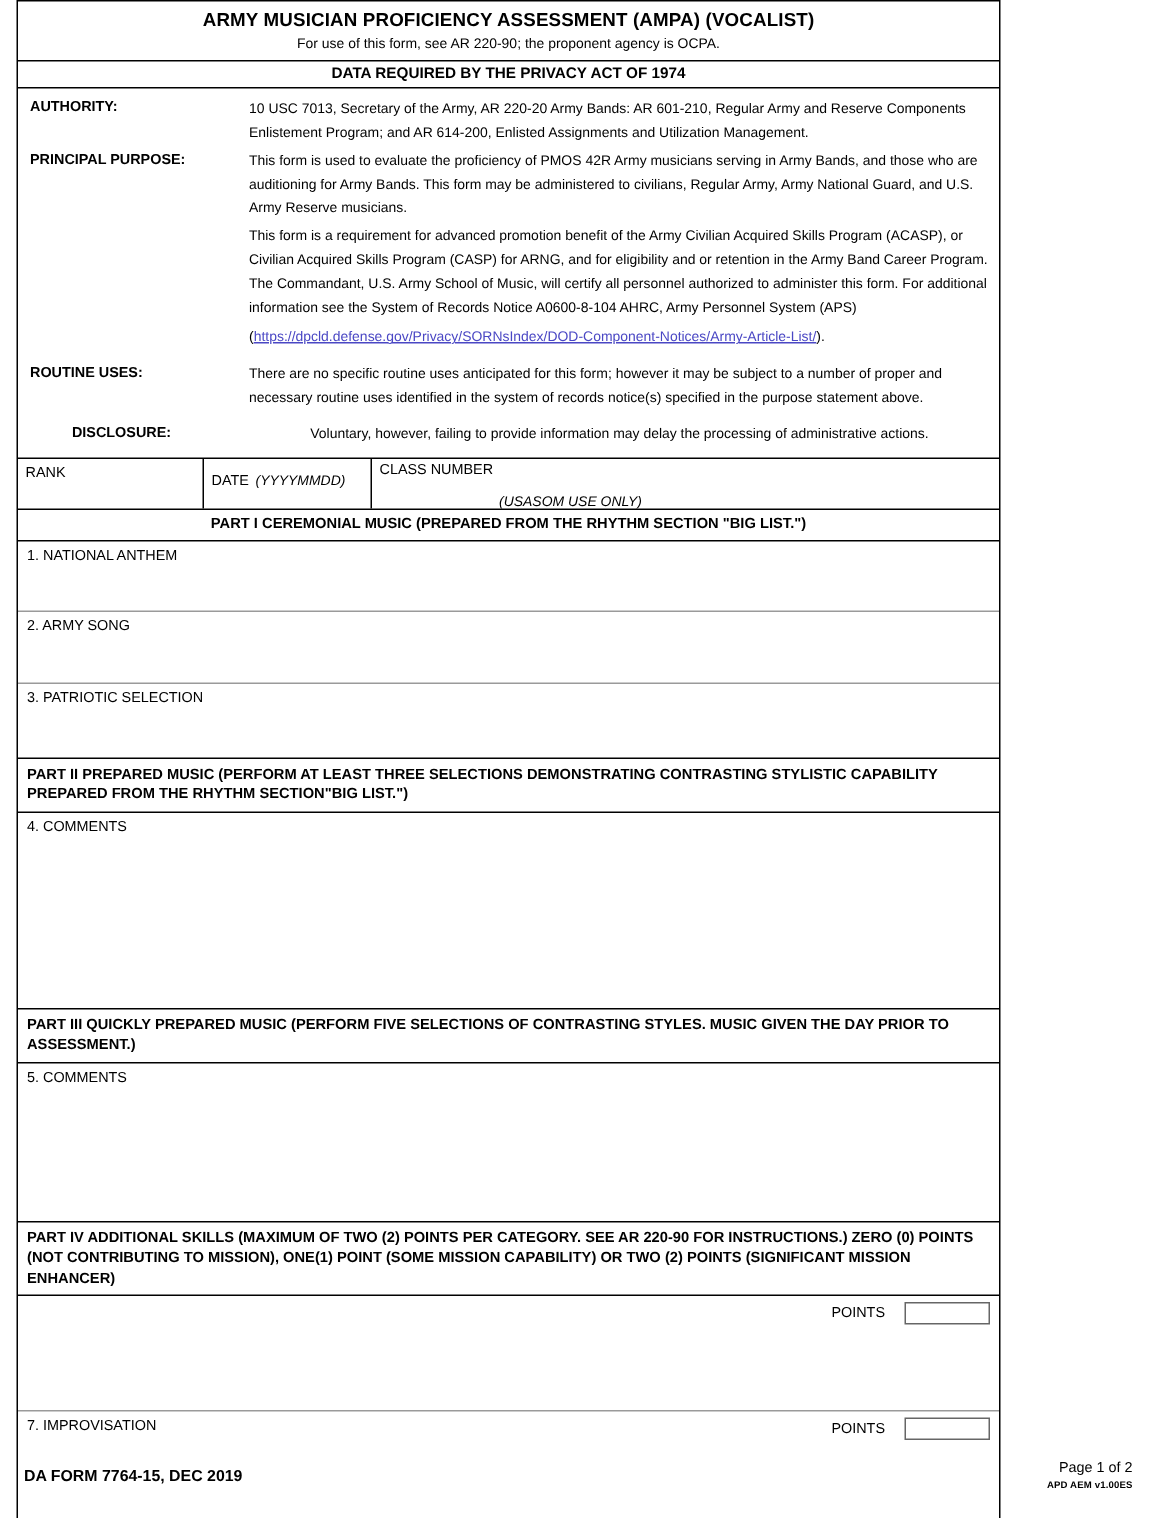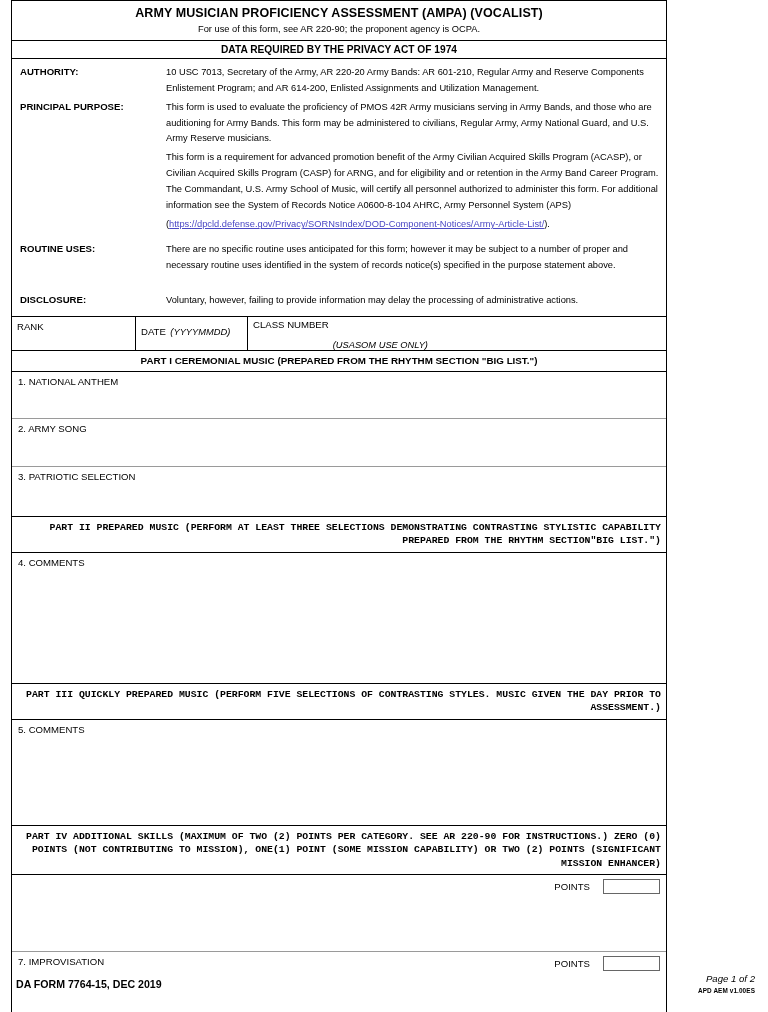--- a/index.html
+++ b/index.html
@@ -125,24 +125,23 @@
     font-weight: bold;
     line-height: 1.38;
     border-bottom: 1px solid #000;
     box-sizing: border-box;
   }
   .part-banner.center {
     text-align: center;
     padding: 3px 4px 3px 4px;
   }
   .part-banner.left {
-    text-align: right;
+    text-align: left;
     padding: 4px 5px 4px 6px;
     border-top: 1.5px solid #000;
-    font-family: Liberation Mono, monospace;
   }
 
   
   .item-block {
     box-sizing: border-box;
     padding: 4px 0 0 6px;
     font-size: 9.6px;
     border-bottom: 1px solid #9a9a9a;
     position: relative;
   }
@@ -201,21 +200,20 @@
     font-size: 9.6px;
     margin-left: -12px;
     margin-top: 36px;
   }
   .footer-page {
     position: absolute;
     right: 2px;
     top: -5px;
     text-align: right;
     font-size: 9.6px;
-    font-style: italic;
   }
   .footer-apd {
     position: absolute;
     right: 2px;
     top: 9px;
     text-align: right;
     font-size: 6.4px;
     font-weight: bold;
     letter-spacing: 0.1px;
   }
@@ -248,21 +246,21 @@
           <p>This form is a requirement for advanced promotion benefit of the Army Civilian Acquired Skills Program (ACASP), or Civilian Acquired Skills Program (CASP) for ARNG, and for eligibility and or retention in the Army Band Career Program. The Commandant, U.S. Army School of Music, will certify all personnel authorized to administer this form. For additional information see the System of Records Notice A0600-8-104 AHRC, Army Personnel System (APS)</p>
           <p><span>(</span><a class="pa-link" href="#">https://dpcld.defense.gov/Privacy/SORNsIndex/DOD-Component-Notices/Army-Article-List/</a><span>).</span></p>
         </div>
       </div>
 
       <div class="pa-row" style="margin-top:9px;">
         <div class="pa-label">ROUTINE USES:</div>
         <div class="pa-text">There are no specific routine uses anticipated for this form; however it may be subject to a number of proper and necessary routine uses identified in the system of records notice(s) specified in the purpose statement above.</div>
       </div>
 
-      <div class="pa-row" style="margin-top:19px;">
+      <div class="pa-row" style="margin-top:8px;text-align:center;">
         <div class="pa-label">DISCLOSURE:</div>
         <div class="pa-text">Voluntary, however, failing to provide information may delay the processing of administrative actions.</div>
       </div>
 
     </div>
 
     <div class="ident-row">
       <div class="ident-cell cell-rank">
         <span class="fld-label">RANK</span>
       </div>

